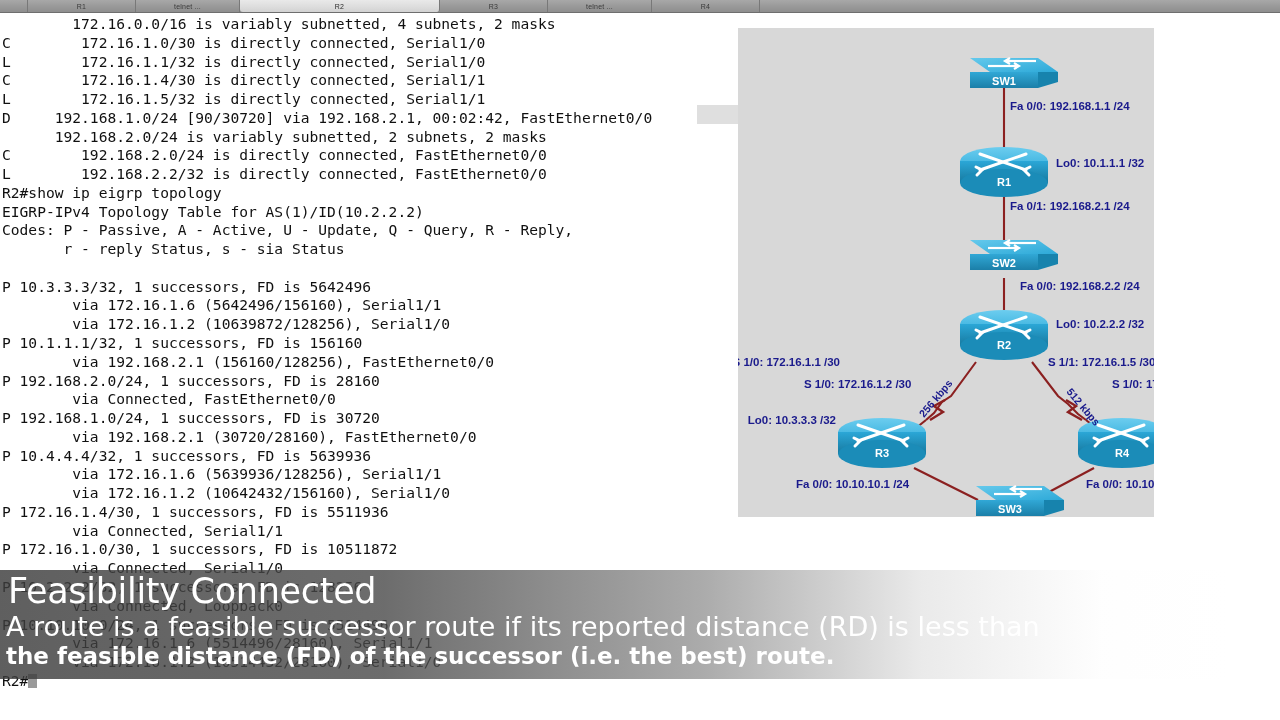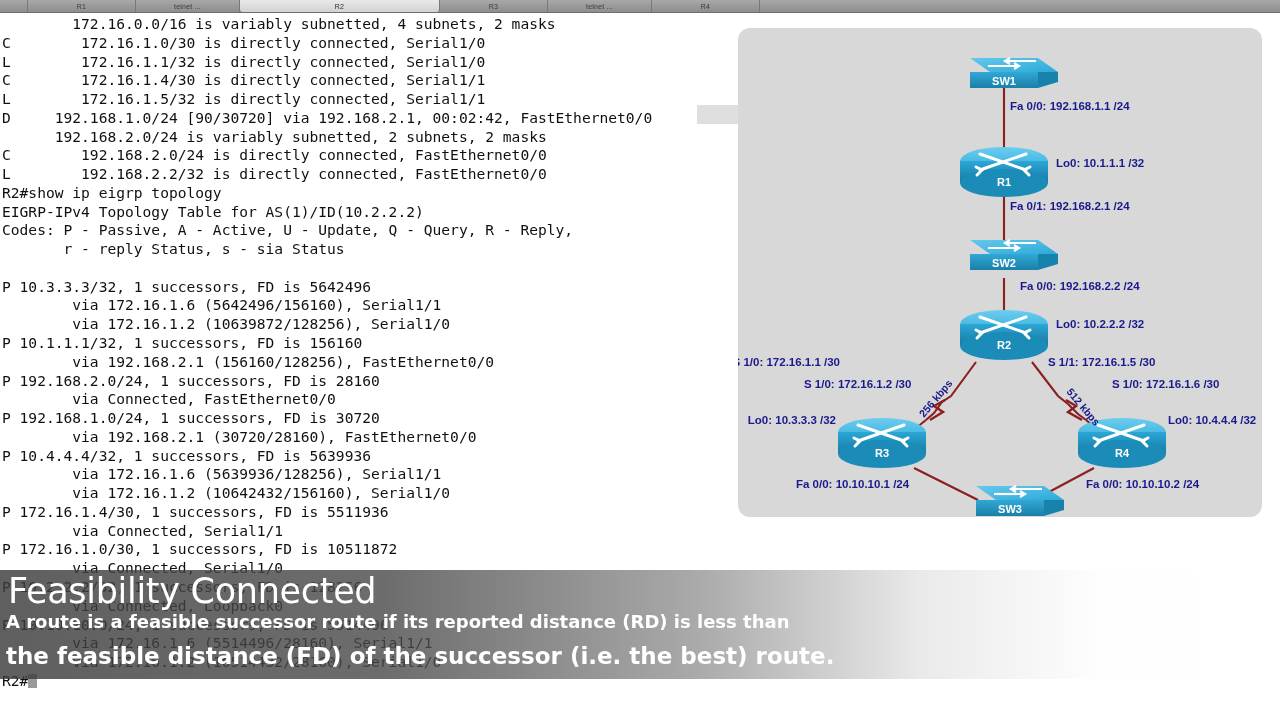--- a/index.html
+++ b/index.html
@@ -55,22 +55,22 @@
 
   
   #wash6{
     position:absolute;left:697px;top:105px;width:107px;height:19px;
     background:rgba(150,150,150,.30);
     pointer-events:none;
   }
 
   
   #diagram{
-    position:absolute;left:738px;top:28px;width:524px;height:489px;
-    background:#d8d8d8;border-radius:12px;
+    position:absolute;left:738px;top:28px;width:416px;height:489px;
+    background:#d8d8d8;border-radius:0;
     overflow:hidden;
   }
   #diagram svg{display:block;}
 
   .dlabel{
     font-family:"Liberation Sans",sans-serif;
     font-weight:bold;
     fill:#1a1a8c;
     font-size:11.5px;
   }
@@ -97,22 +97,22 @@
     pointer-events:none;
   }
   #cap-title{
     position:absolute;left:8px;top:574px;
     font-family:"DejaVu Sans",sans-serif;
     font-size:35px;color:#ffffff;line-height:1;
     letter-spacing:-.3px;
   }
   #cap-l1{
     position:absolute;left:6px;top:613px;
-    font-family:"DejaVu Sans",sans-serif;font-weight:bold;
-    font-size:18px;color:#ffffff;line-height:1;
+    font-family:"DejaVu Sans",sans-serif;font-weight:normal;
+    font-size:27px;color:#ffffff;line-height:1;
   }
   #cap-l2{
     position:absolute;left:6px;top:645px;
     font-family:"DejaVu Sans",sans-serif;font-weight:bold;
     font-size:23px;color:#ffffff;line-height:1;
   }
 </style>
 </head>
 <body>
 

